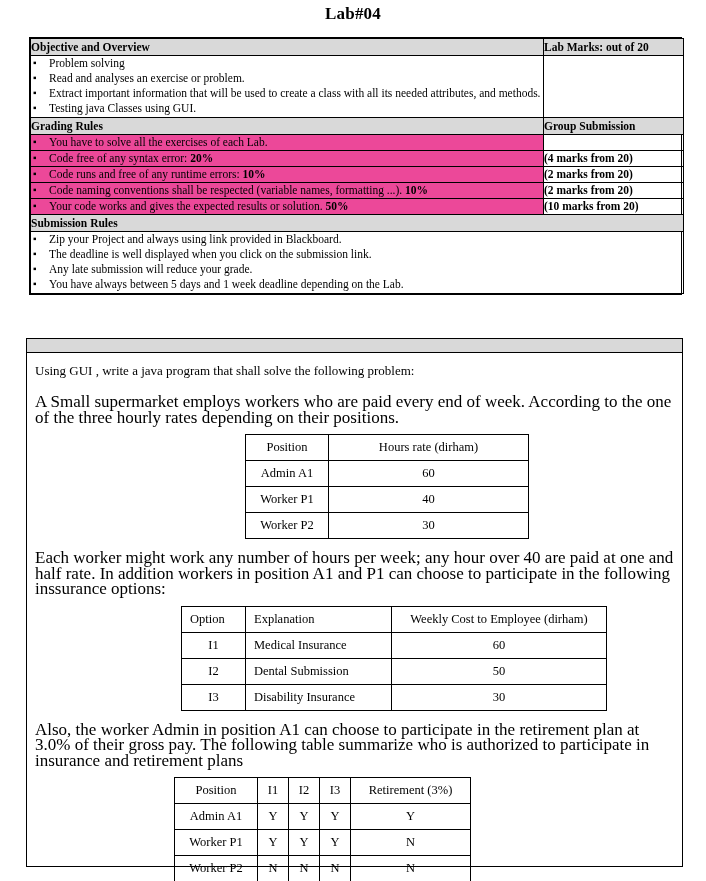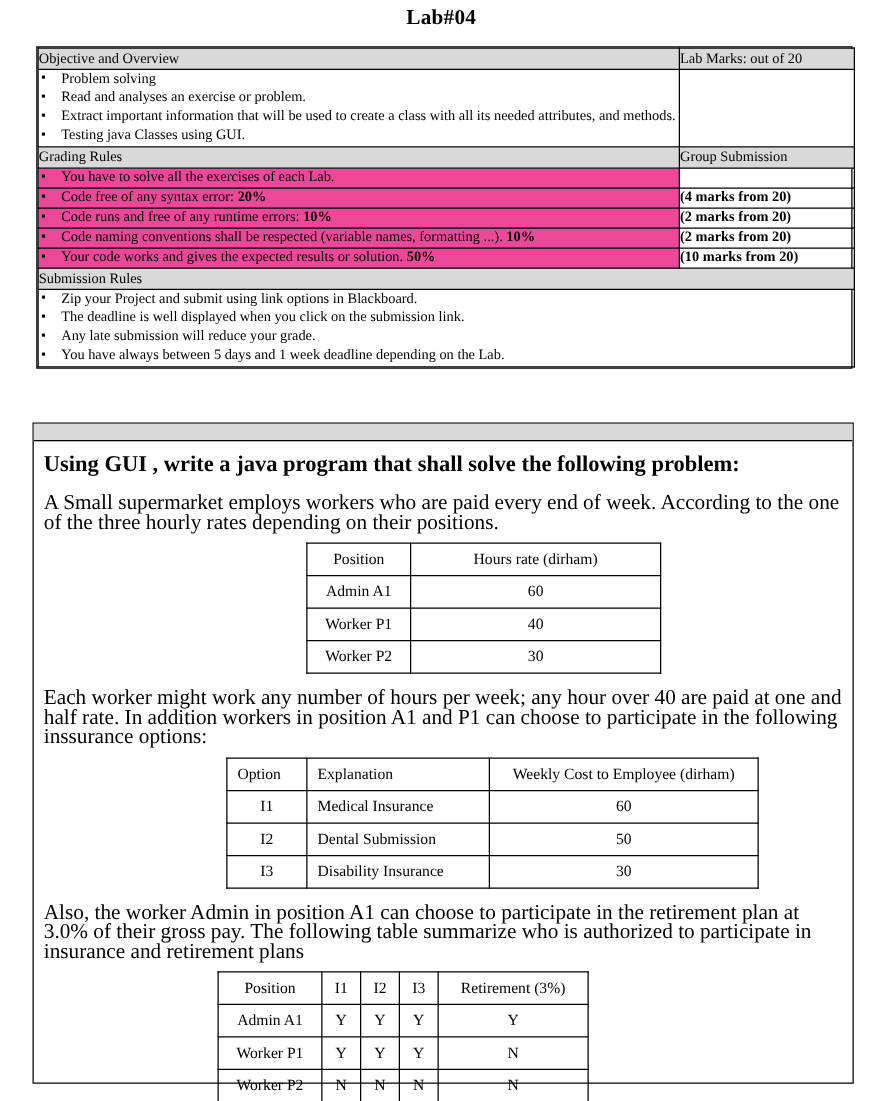--- a/index.html
+++ b/index.html
@@ -72,21 +72,21 @@
   }
   table.rubric td {
     border: 1px solid #000;
     padding: 0;
     vertical-align: middle;
     font-size: 11.5px;
     line-height: 13px;
   }
   td.sect-head {
     background: #d9d9d9;
-    font-weight: normal;
+    font-weight: bold;
     font-size: 12px;
     padding: 2px 4px 3px 4px;
     height: 17px;
   }
   td.sect-head.right {
     text-align: left;
   }
   td.bullet-cell {
     padding: 2px 4px 2px 10px;
     height: 16px;
@@ -122,22 +122,22 @@
   
   .grey-bar {
     background: #d9d9d9;
     border-bottom: 1px solid #000;
     height: 14px;
   }
   .problem-body {
     padding: 8px 8px 0 8px;
   }
   .prompt-line {
-    font-weight: bold;
-    font-size: 18px;
+    font-weight: normal;
+    font-size: 13px;
     line-height: 16px;
     margin: 2px 0 0 0;
   }
   p.para {
     font-size: 17px;
     line-height: 15.5px;
     margin: 15px 0 0 0;
     text-align: left;
   }
   p.para.tight { margin-top: 11px; }
@@ -244,21 +244,21 @@
           <span class="bullet-line"><span>Your code works and gives the expected results or solution. </span><span class="b">50%</span></span>
         </td>
         <td class="marks-cell">(10 marks from 20)</td>
       </tr>
 
       <tr>
         <td class="sect-head" colspan="2">Submission Rules</td>
       </tr>
       <tr>
         <td class="multi-bullets" colspan="2">
-          <span class="bullet-line">Zip your Project and submit using link options in Blackboard.</span>
+          <span class="bullet-line">Zip your Project and always using link provided in Blackboard.</span>
           <span class="bullet-line">The deadline is well displayed when you click on the submission link.</span>
           <span class="bullet-line">Any late submission will reduce your grade.</span>
           <span class="bullet-line">You have always between 5 days and 1 week deadline depending on the Lab.</span>
         </td>
       </tr>
     </tbody>
   </table>
 </div>
 
 <div id="box-problem" class="outer-box">

